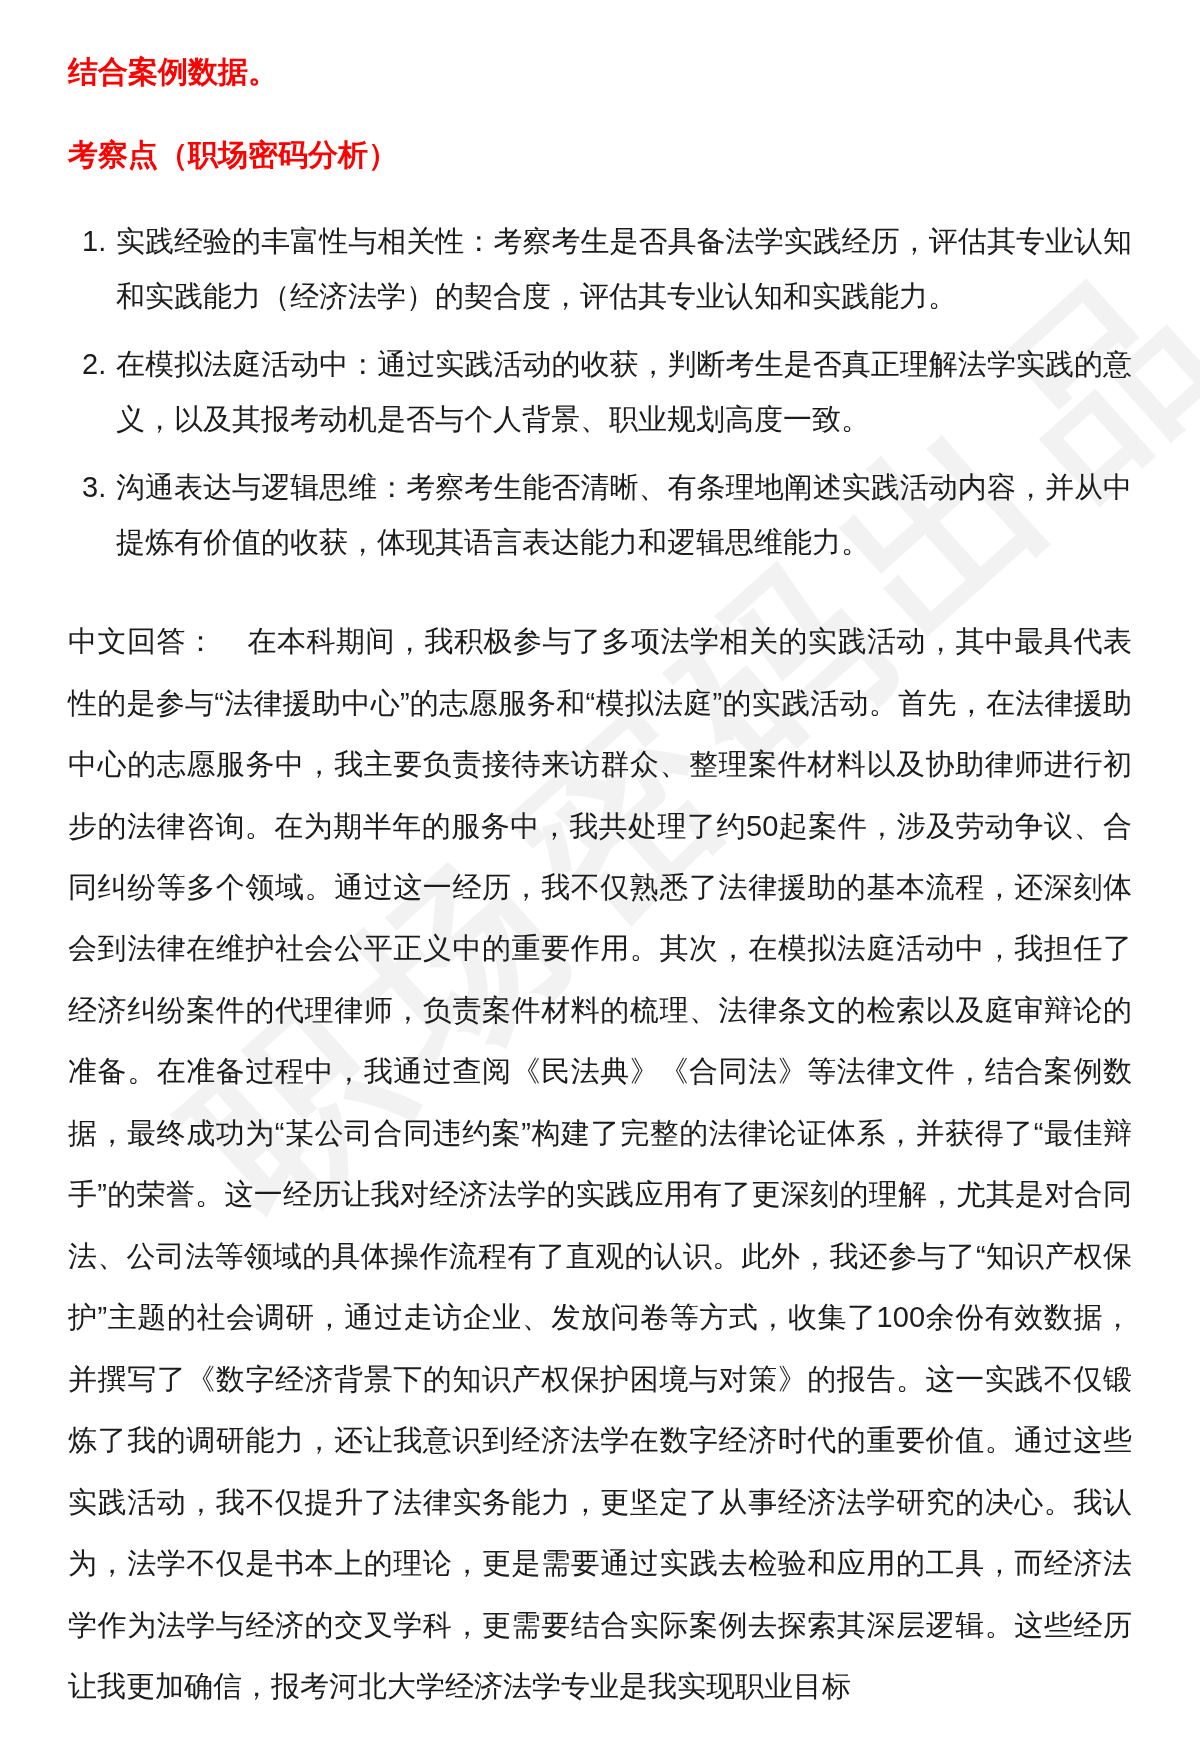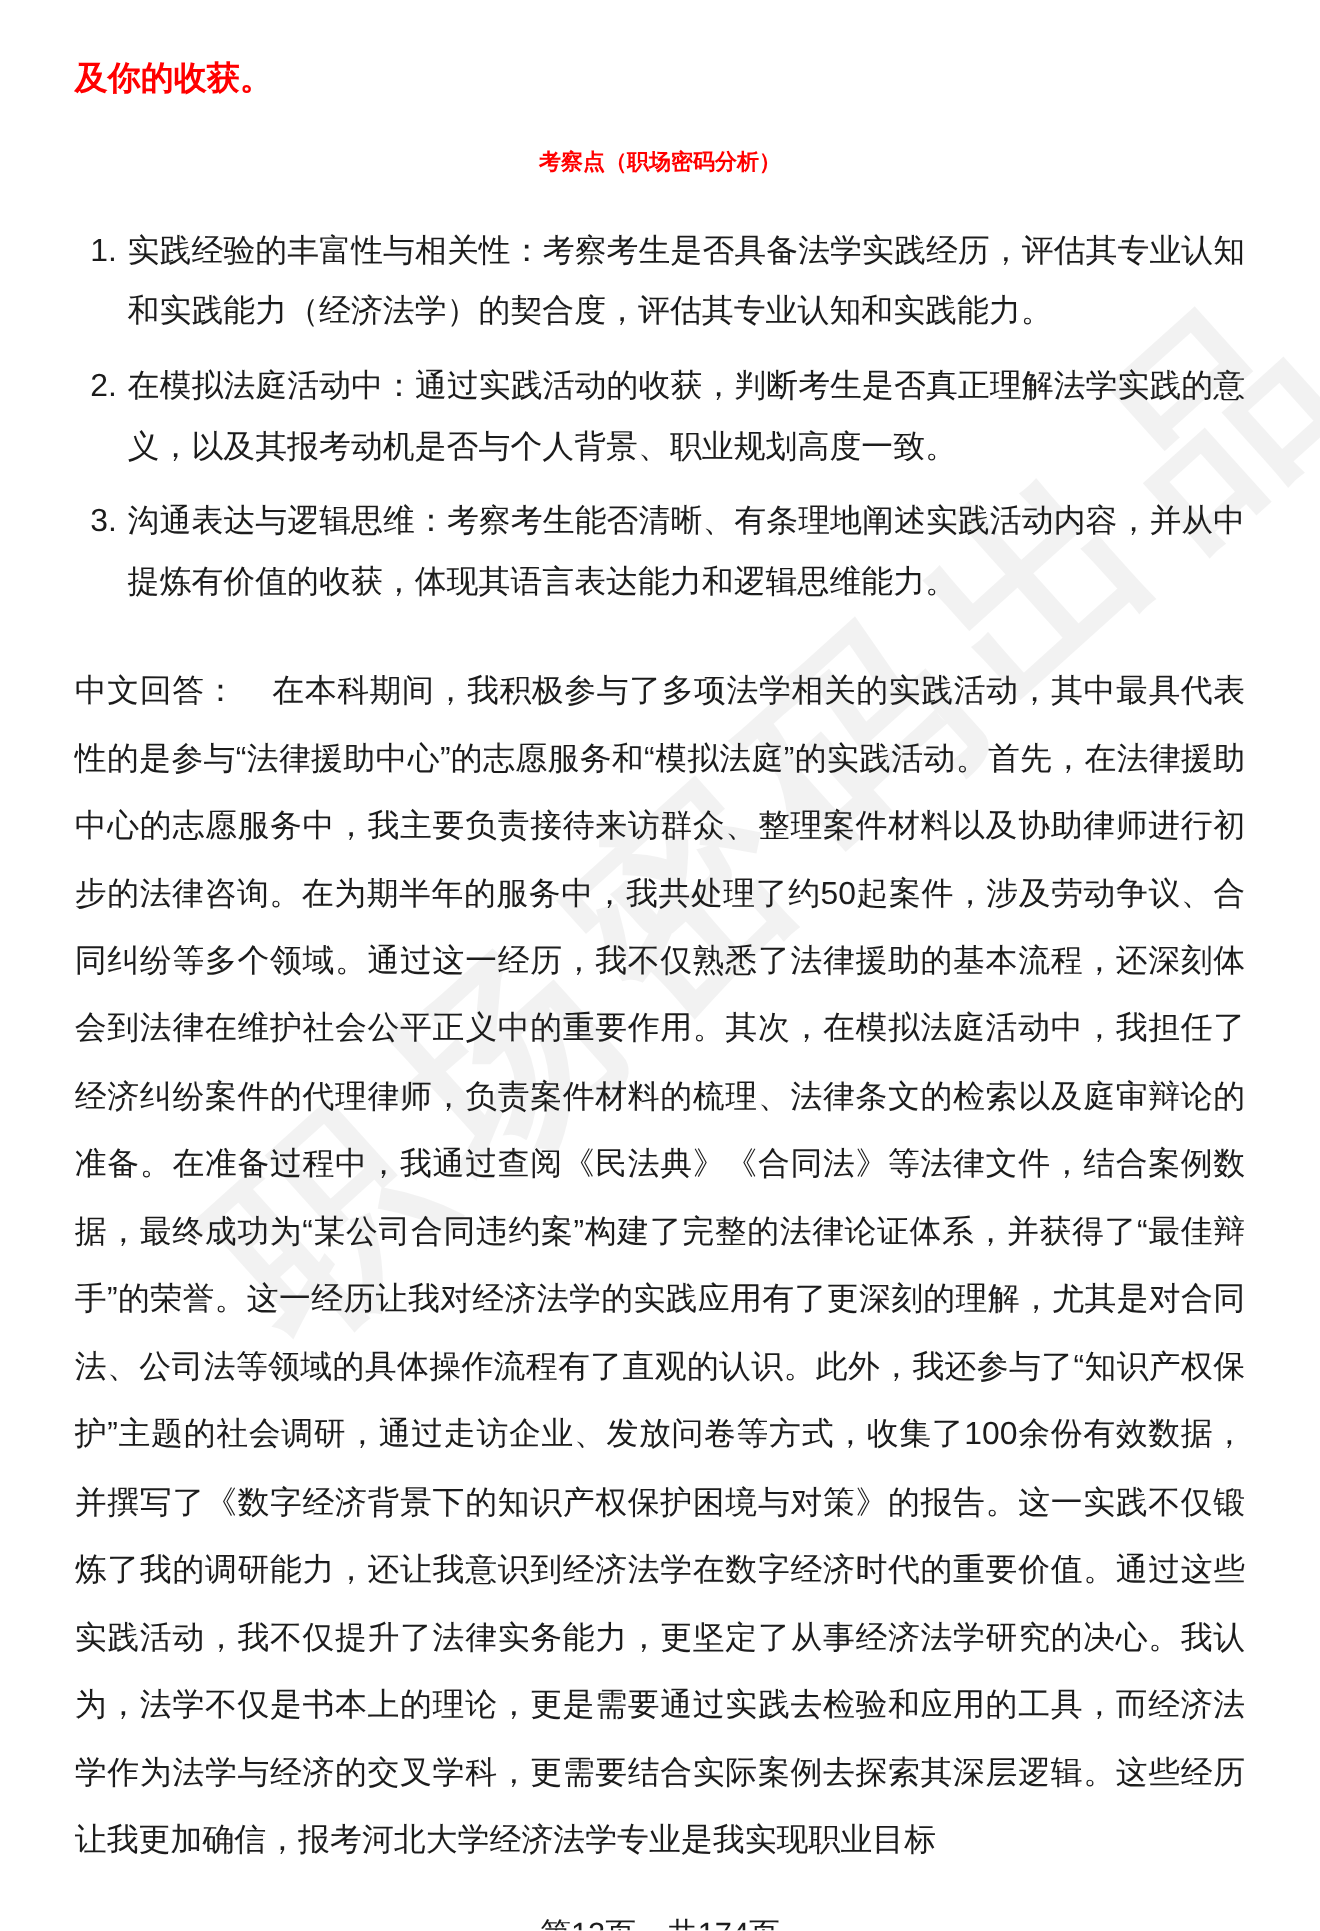--- a/index.html
+++ b/index.html
@@ -40,25 +40,24 @@
   }
   .intro-line {
     margin: 0 0 44px 0;
     font-size: 30px;
     font-weight: 700;
     color: #ff0000;
     line-height: 1.3;
   }
   .section-heading {
     margin: 0 0 40px 0;
-    font-size: 20px;
+    font-size: 30px;
     font-weight: 700;
     color: #ff0000;
     line-height: 1.3;
-    text-align: center;
   }
   .points {
     margin: 0 0 42px 0;
     padding: 0;
     list-style: none;
   }
   .point {
     display: flex;
     align-items: flex-start;
     margin: 0 0 14px 0;
@@ -97,21 +96,21 @@
 </style>
 </head>
 <body>
 
 <div class="page">
 
   <div class="watermark">职场密码出品</div>
 
   <div class="content">
 
-    <h2 class="intro-line">及你的收获。</h2>
+    <h2 class="intro-line">结合案例数据。</h2>
 
     <h2 class="section-heading">考察点（职场密码分析）</h2>
 
     <ol class="points">
       <li class="point">
         <span class="num">1.</span>
         <span class="txt">实践经验的丰富性与相关性：考察考生是否具备法学实践经历，评估其专业认知和实践能力（经济法学）的契合度，评估其专业认知和实践能力。</span>
       </li>
       <li class="point">
         <span class="num">2.</span>

